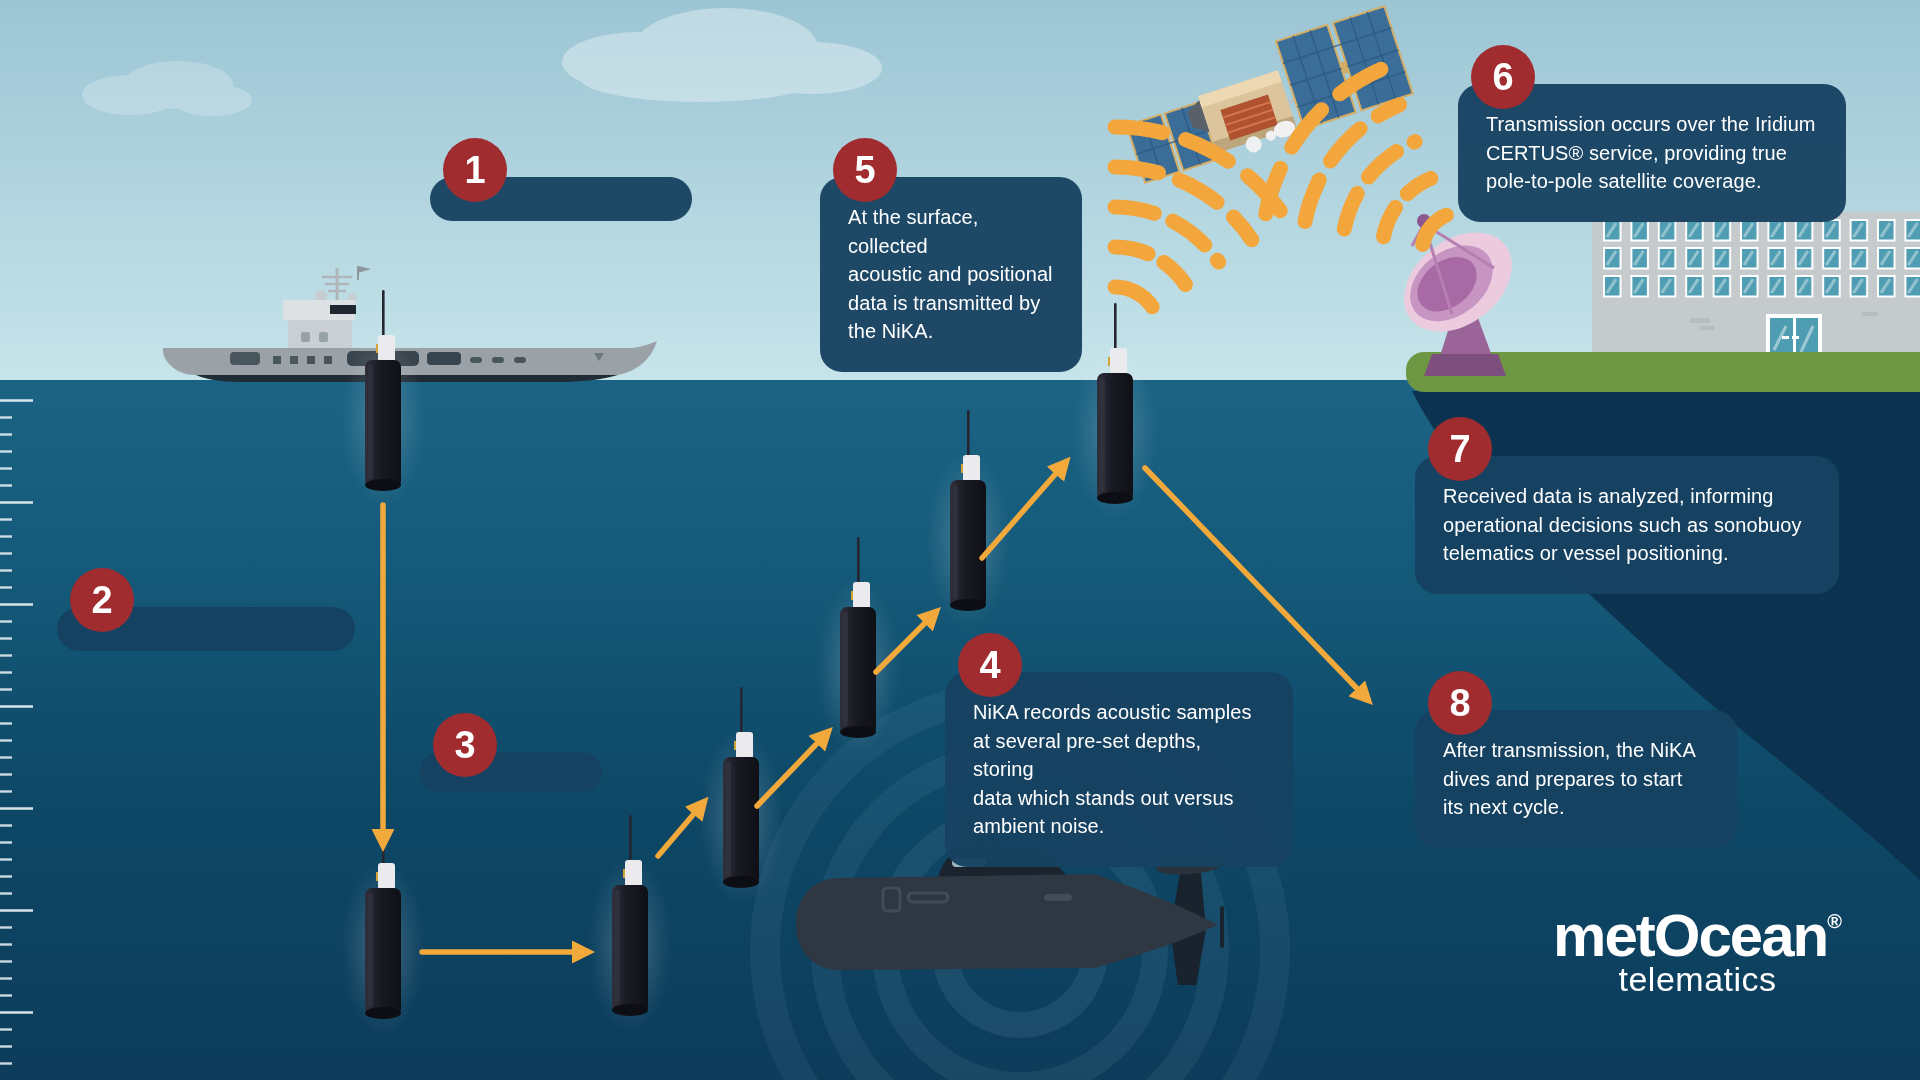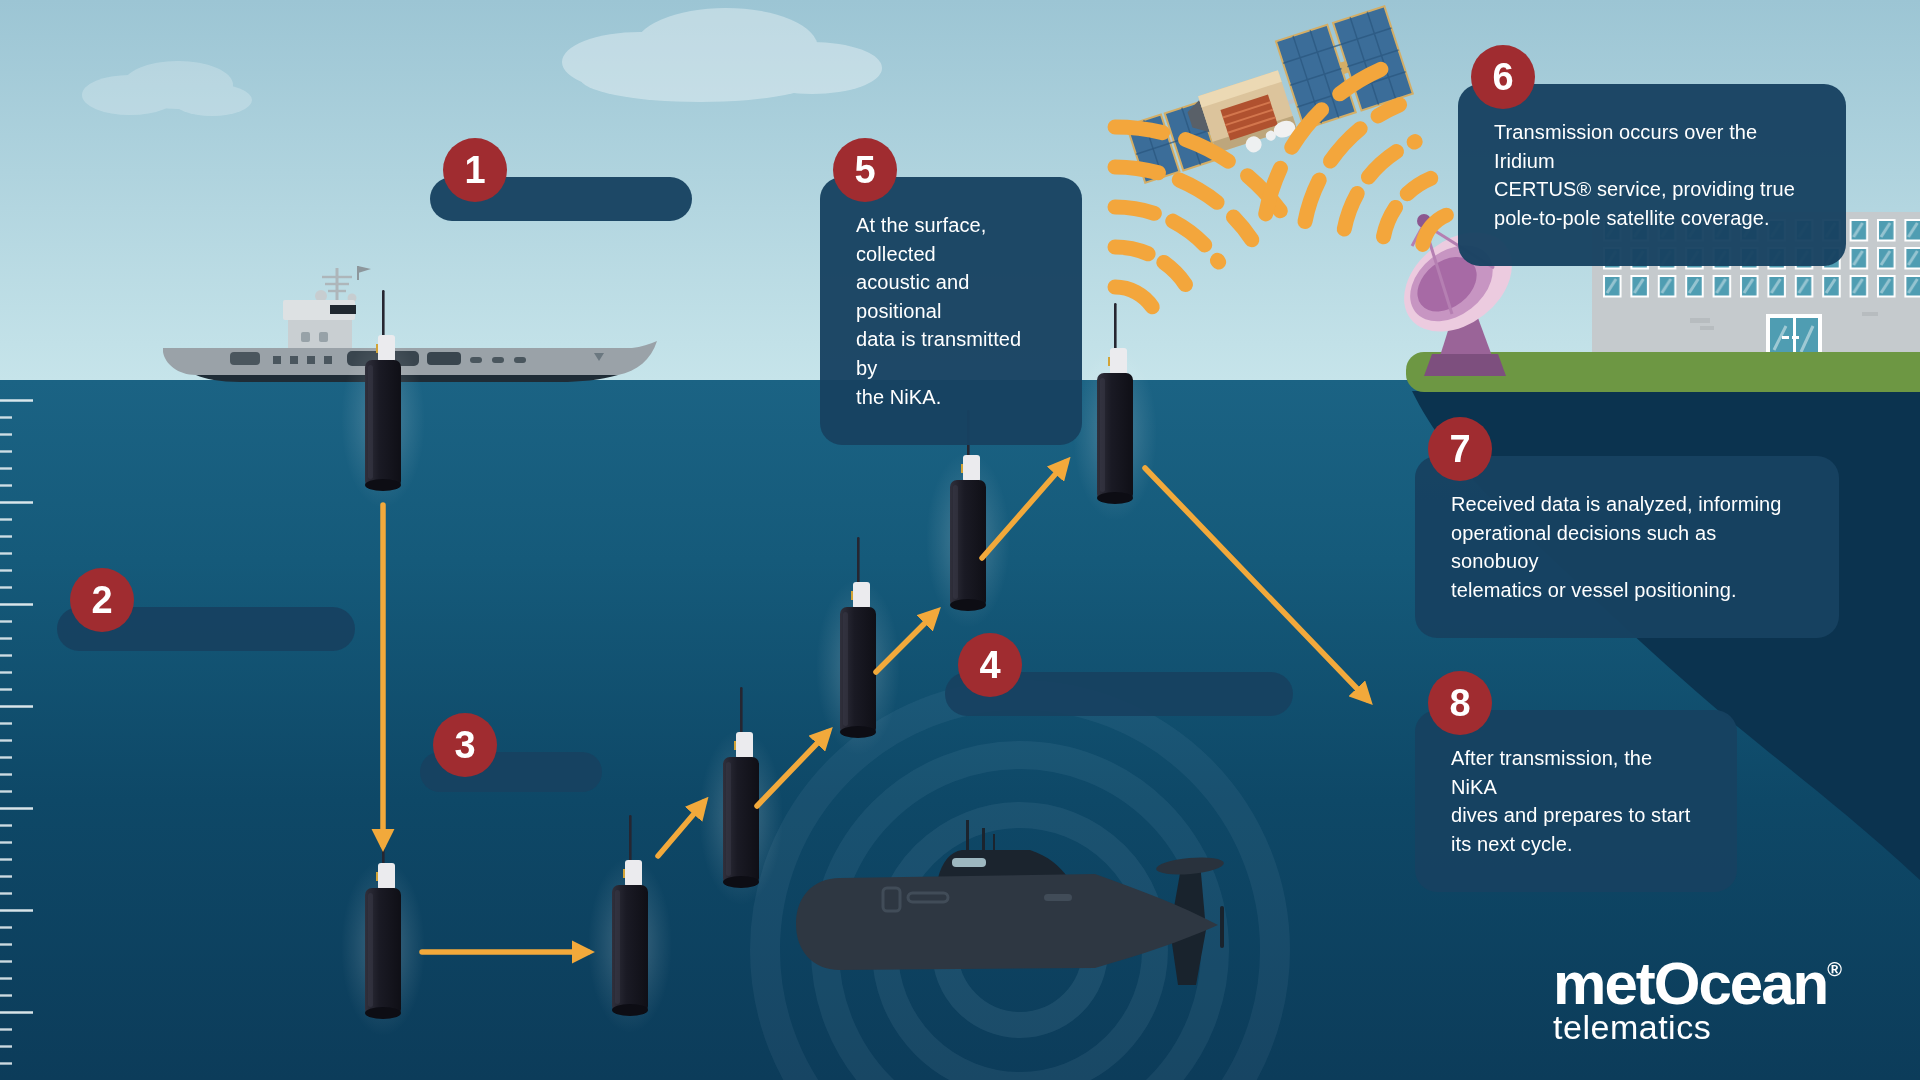--- a/index.html
+++ b/index.html
@@ -8,28 +8,28 @@
     font-family:"Liberation Sans",sans-serif;
     background:linear-gradient(180deg,#9cc5d4 0px,#c6e4ea 380px,#1b6384 380px,#155a7a 560px,#0e4867 800px,#0c3c5a 1080px);
   }
   #scene{position:absolute;left:0;top:0;}
   .card{
     position:absolute;background:rgba(23,66,97,0.96);border-radius:22px;
     padding:22px 24px;box-sizing:border-box;color:#fff;
   }
   .card.tight{padding:20px 18px;}
   .card-text{
-    margin:12px;font-size:20px;line-height:1.43;white-space:pre-line;letter-spacing:.1px;
+    margin:4px;font-size:20px;line-height:1.43;white-space:pre-line;letter-spacing:.1px;
   }
   .badge{
     position:absolute;left:13px;top:-39px;width:64px;height:64px;border-radius:50%;
     background:#a02c30;display:flex;align-items:center;justify-content:center;
     color:#fff;font-size:38px;font-weight:700;
   }
-  #logo{position:absolute;right:78px;top:906px;color:#fff;text-align:left;margin-top:48px;}
+  #logo{position:absolute;right:78px;top:906px;color:#fff;text-align:center;}
   #logo .wordmark{font-size:60px;font-weight:700;letter-spacing:-2px;line-height:1;}
   #logo .reg{font-size:20px;font-weight:700;vertical-align:28px;letter-spacing:0;}
   #logo .tagline{font-size:34px;font-weight:400;margin-top:-6px;letter-spacing:.5px;}
 </style>
 </head>
 <body>
 
 <div id="stage">
 
 <svg id="scene" width="1920" height="1080" viewBox="0 0 1920 1080">
@@ -247,20 +247,24 @@
   </div>
   <div class="card tight" style="left:420px;top:752px;width:182px">
     <div class="badge">
         <span>3</span>
       </div>
   </div>
   <div class="card" style="left:945px;top:672px;width:348px">
     <div class="badge">
         <span>4</span>
       </div>
+    <p class="card-text">NiKA records acoustic samples
+at several pre-set depths, storing
+data which stands out versus
+ambient noise.</p>
   </div>
   <div class="card" style="left:820px;top:177px;width:262px">
     <div class="badge">
         <span>5</span>
       </div>
     <p class="card-text">At the surface, collected
 acoustic and positional
 data is transmitted by
 the NiKA.</p>
   </div>

